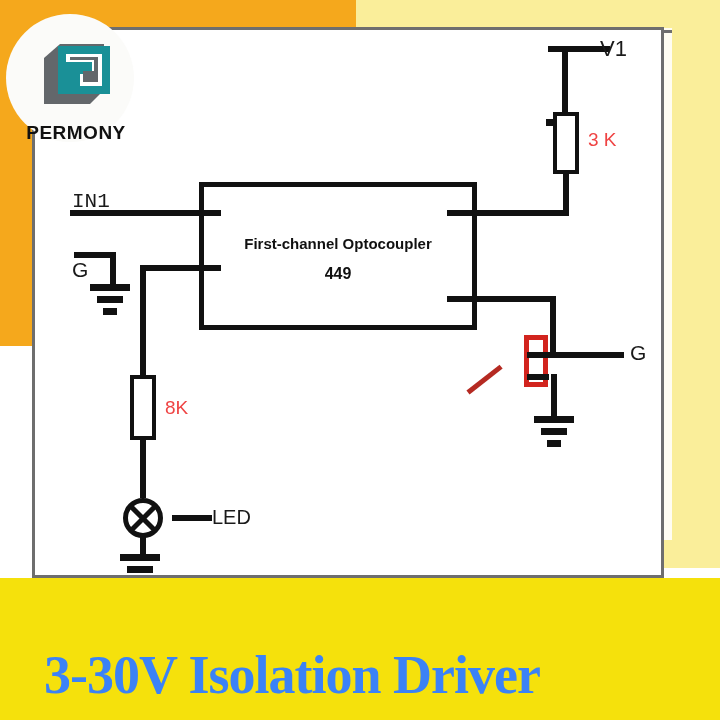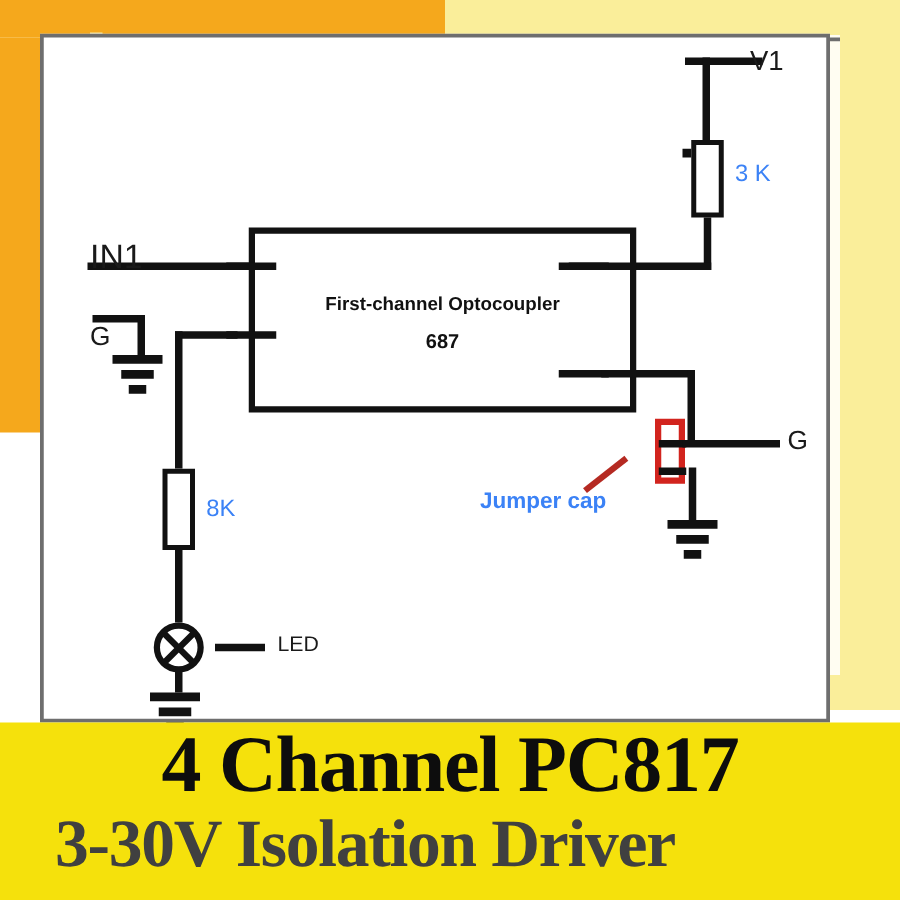--- a/index.html
+++ b/index.html
@@ -32,21 +32,21 @@
   .badge-mark{position:absolute;left:34px;top:26px;width:74px;height:72px;}
   .badge-name{position:absolute;left:6px;top:108px;width:128px;text-align:center;
         font-size:19px;font-weight:bold;color:#111;letter-spacing:.5px;}
 
   
   .w{position:absolute;background:#111;}            
   .hw{height:6px;} .vw{width:6px;}
   .box{position:absolute;border:5px solid #111;background:transparent;box-sizing:border-box;}
   .res{position:absolute;border:4px solid #111;background:#fff;box-sizing:border-box;}
   .lbl{position:absolute;color:#1a1a1a;white-space:nowrap;text-align:center;}
-  .lbl-red{position:absolute;color:#3b82f6;white-space:nowrap;}
+  .lbl-red{position:absolute;color:#ef4444;white-space:nowrap;}
 
   .optlabel{position:absolute;width:100%;text-align:center;font-weight:bold;color:#111;}
 
   
   .gnd{position:absolute;}
   .gnd b{display:block;background:#111;margin:0 auto 5px auto;}
   .g1{width:40px;height:7px;} .g2{width:26px;height:7px;} .g3{width:14px;height:7px;}
 
   
   .led{position:absolute;width:40px;height:40px;border:5px solid #111;border-radius:50%;
@@ -61,21 +61,21 @@
 
   
   .stub{position:absolute;width:7px;height:7px;background:#111;}
 
   
   .promo{position:absolute;left:0;top:578px;width:720px;height:142px;background:#f5e10c;}
   .promo1{position:absolute;left:0;top:580px;width:720px;text-align:center;
       font-family:"Liberation Serif",serif;font-weight:bold;font-size:64px;color:#0d0d0d;
       letter-spacing:-1px;line-height:1;}
   .promo2{position:absolute;left:0;top:648px;width:584px;text-align:center;
-      font-family:"Liberation Serif",serif;font-weight:bold;font-size:54px;color:#404040;
+      font-family:"Liberation Serif",serif;font-weight:bold;font-size:54px;color:#3b82f6;
       letter-spacing:-1px;line-height:1;}
 </style>
 </head>
 <body>
 
 <div id="root">
 
   <div class="band band-top-yellow"></div>
   <div class="band band-top-orange"></div>
   <div class="band band-left-orange"></div>
@@ -93,32 +93,32 @@
   <div class="lbl" style="left:600px;top:36px;font-size:22px;">V1</div>
 
   <div class="res" style="left:553px;top:112px;width:26px;height:62px;"></div>
   <div class="stub" style="left:546px;top:119px;"></div>
   <div class="lbl-red" style="left:588px;top:129px;font-size:19px;">3 K</div>
 
   <div class="w vw" style="left:563px;top:174px;height:42px;"></div>
 
   <div class="w hw" style="left:455px;top:210px;width:114px;"></div>
 
-  <div class="box" style="left:199px;top:182px;width:310px;height:148px;">
+  <div class="box" style="left:199px;top:182px;width:278px;height:148px;">
     <div class="optlabel" style="top:48px;font-size:15px;">First-channel Optocoupler</div>
-    <div class="optlabel" style="top:78px;font-size:16px;">687</div>
+    <div class="optlabel" style="top:78px;font-size:16px;">449</div>
   </div>
 
   <div class="w hw" style="left:181px;top:210px;width:40px;"></div>
   <div class="w hw" style="left:181px;top:265px;width:40px;"></div>
   <div class="w hw" style="left:447px;top:210px;width:40px;"></div>
   <div class="w hw" style="left:447px;top:296px;width:40px;"></div>
 
   <div class="w hw" style="left:70px;top:210px;width:130px;"></div>
-  <div class="lbl" style="left:72px;top:190px;font-size:27px;">IN1</div>
+  <div class="lbl" style="left:72px;top:190px;font-size:21px;font-family:Liberation Mono, monospace;">IN1</div>
 
   <div class="w hw" style="left:74px;top:252px;width:42px;"></div>
   <div class="w vw" style="left:110px;top:252px;height:32px;"></div>
   <div class="lbl" style="left:72px;top:258px;font-size:21px;">G</div>
   <div class="gnd" style="left:90px;top:284px;">
     <b class="g1"></b>
       <b class="g2"></b>
       <b class="g3"></b>
   </div>
 
@@ -127,21 +127,21 @@
 
   <div class="res" style="left:130px;top:375px;width:26px;height:65px;"></div>
   <div class="lbl-red" style="left:165px;top:397px;font-size:19px;">8K</div>
   <div class="w vw" style="left:140px;top:440px;height:58px;"></div>
 
   <div class="led" style="left:123px;top:498px;">
     <i class="a"></i>
       <i class="b"></i>
   </div>
   <div class="w hw" style="left:172px;top:515px;width:40px;"></div>
-  <div class="lbl" style="left:222px;top:506px;font-size:17px;">LED</div>
+  <div class="lbl" style="left:212px;top:506px;font-size:20px;">LED</div>
 
   <div class="w vw" style="left:140px;top:536px;height:18px;"></div>
   <div class="gnd" style="left:120px;top:554px;">
     <b class="g1"></b>
       <b class="g2"></b>
       <b class="g3"></b>
   </div>
 
   <div class="w hw" style="left:481px;top:296px;width:75px;"></div>
   <div class="w vw" style="left:550px;top:296px;height:60px;"></div>
@@ -154,20 +154,27 @@
   <div class="lbl" style="left:630px;top:341px;font-size:21px;">G</div>
 
   <div class="w vw" style="left:551px;top:374px;height:42px;"></div>
   <div class="gnd" style="left:534px;top:416px;">
     <b class="g1"></b>
       <b class="g2"></b>
       <b class="g3"></b>
   </div>
 
   <div class="jump-arrow" style="left:468px;top:390px;"></div>
-  <div class="lbl-red" style="left:384px;top:390px;font-size:18px;font-weight:bold;">Jumper cap</div>
 
+  <div class="badge">
+    <svg class="badge-mark" viewBox="0 0 74 72">
+      <path d="M4 18 L20 4 L64 4 L64 50 L50 64 L4 64 Z" fill="#63676b"></path>
+      <path d="M18 6 L70 6 L70 54 L18 54 Z" fill="#1a9097"></path>
+      <path d="M26 14 L62 14 L62 46 L40 46 L40 34 L52 34 L52 22 L26 22 Z" fill="#ffffff"></path>
+      <path d="M30 17 L58 17 L58 42 L43 42 L43 31 L54 31 L54 20 L30 20 Z" fill="#63676b"></path>
+    </svg>
+    <div class="badge-name">PERMONY</div>
+  </div>
 
   <div class="promo"></div>
-  <div class="promo1">4 Channel PC817</div>
   <div class="promo2">3-30V Isolation Driver</div>
 
 </div>
 
 </body></html>

